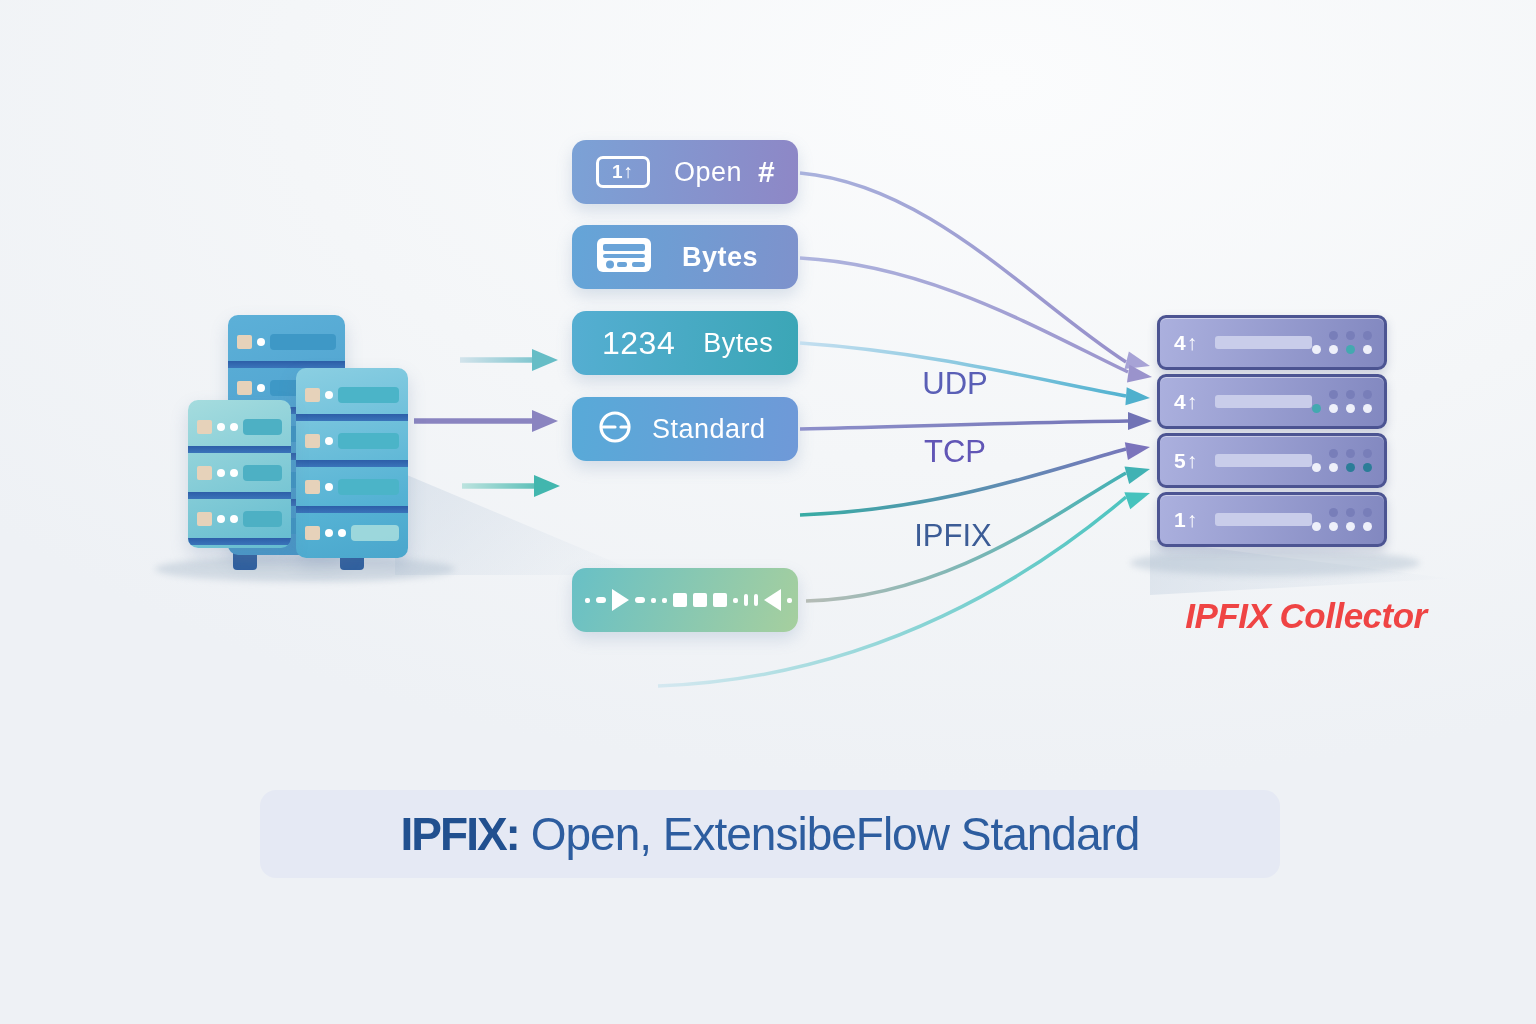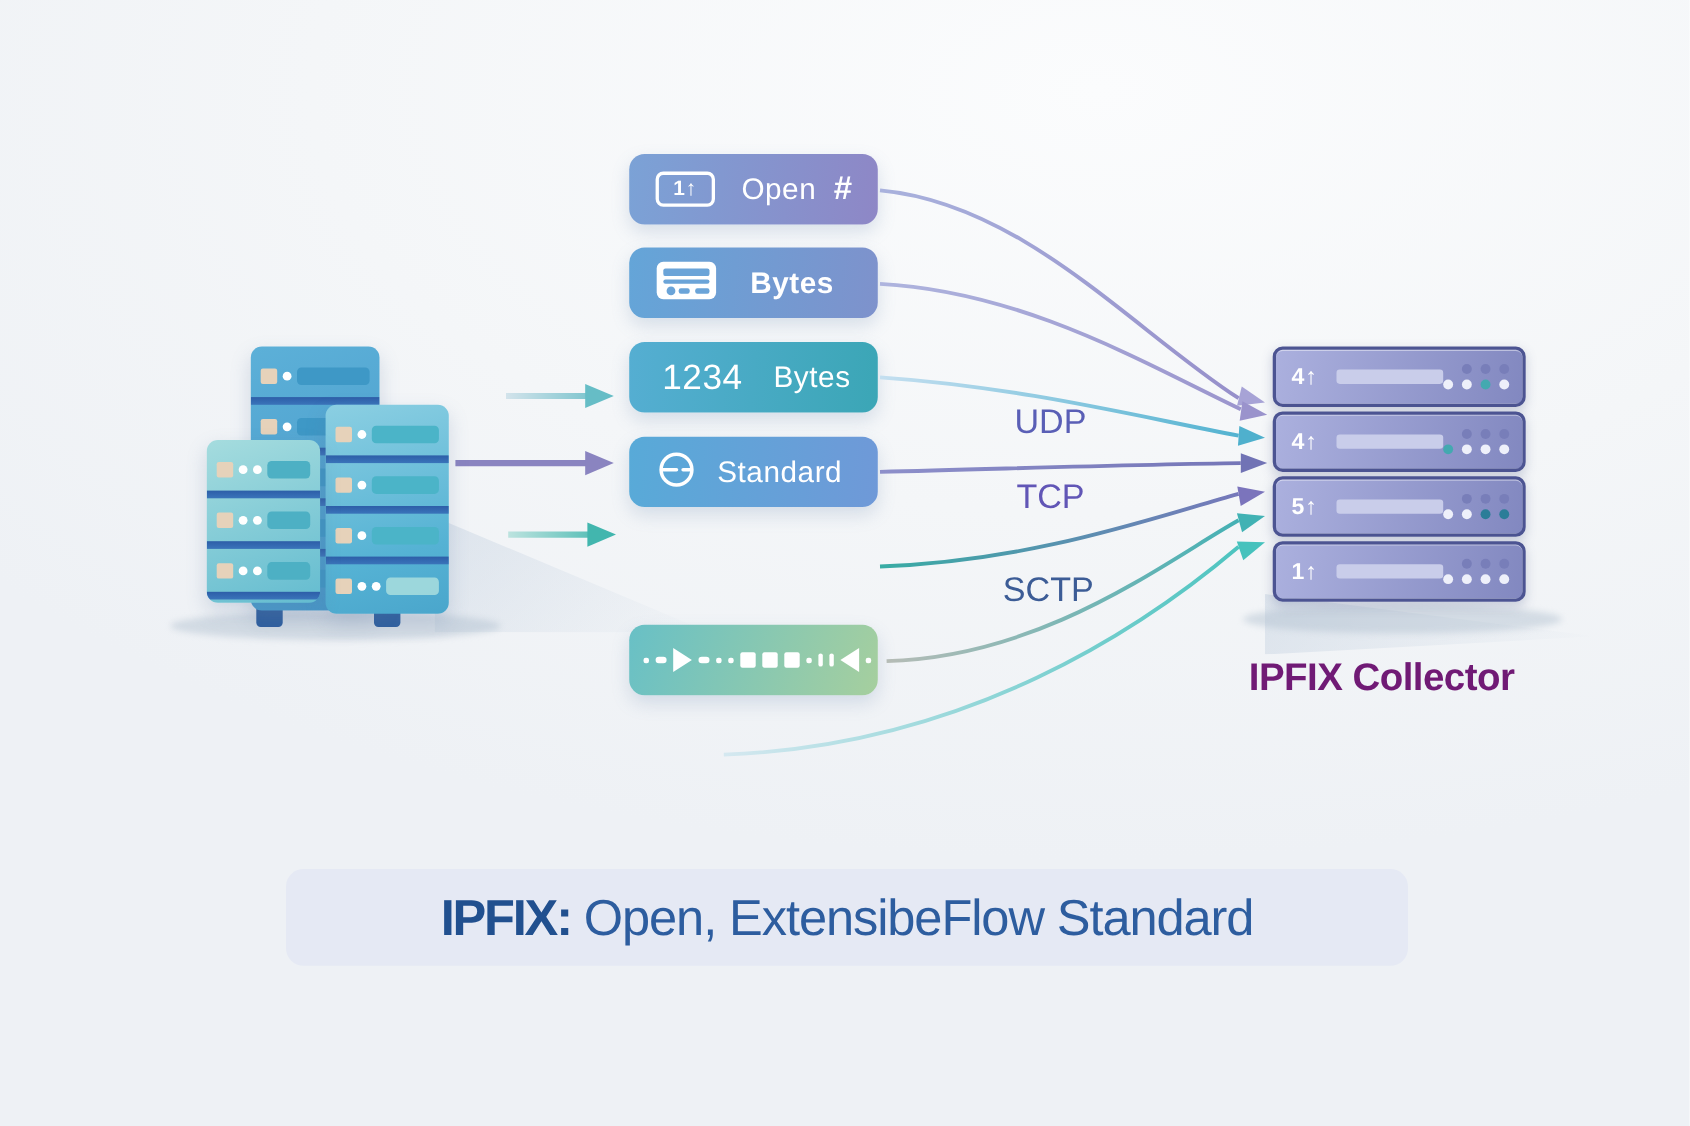--- a/index.html
+++ b/index.html
@@ -105,21 +105,21 @@
   .dot { width:9px; height:9px; border-radius:50%; display:inline-block; }
   .dot-p { background:#787eb9; }
   .dot-w { background:#eef0fa; }
   .dot-t { background:#43a9b0; }
   .dot-d { background:#2b7d98; }
 
   
   .group-label { position:absolute; width:340px; text-align:center; font-size:35px;
                  font-weight:700; letter-spacing:-.5px; z-index:4; }
   .label-exporter  { left:146px; top:596px; color:#2c5c9d; }
-  .label-collector { left:1086px; top:596px; color:#701a75; }
+  .label-collector { left:1136px; top:596px; color:#ef4444;font-style:italic; }
 
   .caption { position:absolute; left:260px; top:790px; width:1020px; height:88px;
              background:#e5e9f4; border-radius:16px; display:flex; align-items:center;
              justify-content:center; z-index:4; }
   .caption .cap-inner { font-size:46px; color:#2d5d9f; letter-spacing:-1px; white-space:pre; }
   .caption .cap-prefix { font-weight:800; color:#21508f; letter-spacing:-2px; }
 </style>
 </head>
 <body>
 
@@ -352,21 +352,21 @@
       <span class="s-dot"></span>
         <span class="s-vb"></span>
         <span class="s-vb"></span>
       <span class="s-tr-l"></span>
       <span class="s-dot"></span>
     </span>
   </div>
 
   <div class="proto proto-udp">UDP</div>
   <div class="proto proto-tcp">TCP</div>
-  <div class="proto proto-sctp">SCTP</div>
+  <div class="proto proto-sctp">IPFIX</div>
 
   <div class="collector">
     <div class="unit">
       <span class="unit-label">4↑</span>
       <span class="unit-bar"></span>
       <span class="leds">
         <span class="row">
             <span class="dot dot-p"></span>
             <span class="dot dot-p"></span>
             <span class="dot dot-p"></span>

